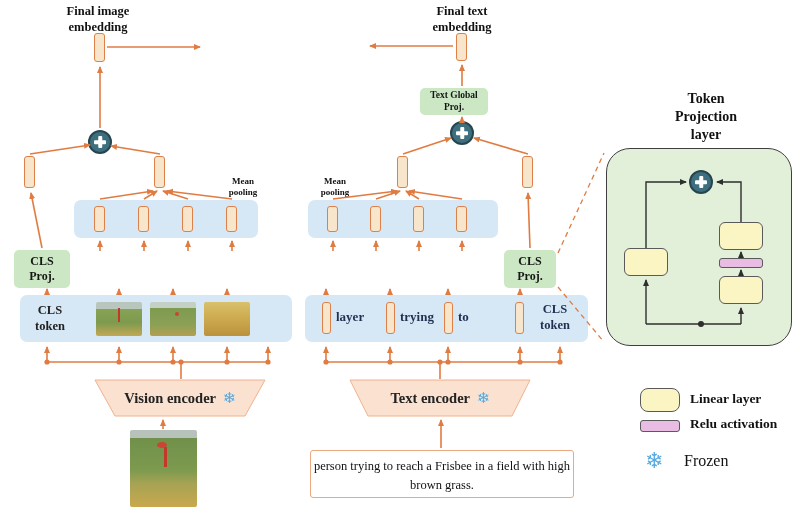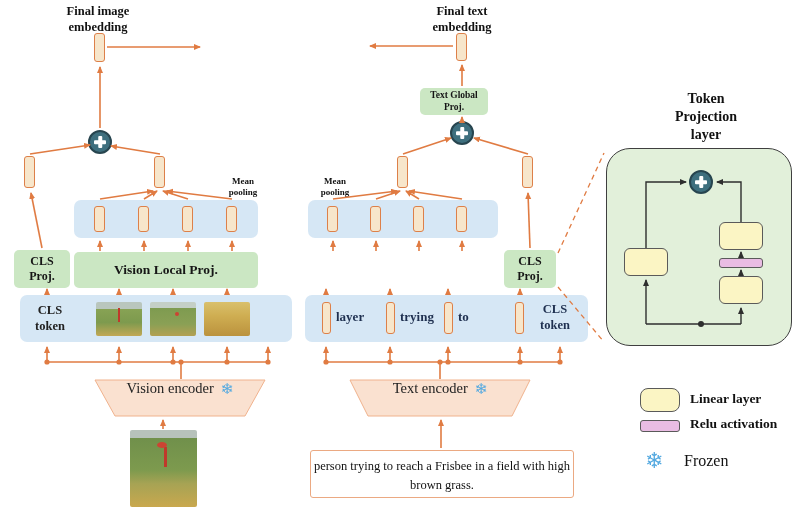--- a/index.html
+++ b/index.html
@@ -21,22 +21,22 @@
   .plus::after{width:3.5px;height:12px}
   .panel{position:absolute;z-index:0;background:#E2F0DA;border:1.6px solid #3F3F3F;
          border-radius:24px;box-sizing:border-box}
   .ybox{position:absolute;z-index:2;background:#FBF5C4;border:1.4px solid #5A5A5A;
         border-radius:6px;box-sizing:border-box}
   .pink{position:absolute;z-index:2;background:#E9BCE3;border:1.3px solid #5A5A5A;
         border-radius:3px;box-sizing:border-box}
   .patch{position:absolute;z-index:2;border-radius:2px;overflow:hidden}
   .word{position:absolute;z-index:2;font-weight:bold;color:#1F3050;font-size:13px}
   svg.net{position:absolute;left:0;top:0;z-index:3;pointer-events:none}
-  .enc-lbl{position:absolute;z-index:4;display:flex;align-items:flex-start;justify-content:center;
-           font-weight:normal;font-size:14.5px;color:#222}
+  .enc-lbl{position:absolute;z-index:4;display:flex;align-items:center;justify-content:center;
+           font-weight:bold;font-size:14.5px;color:#222}
   .snow{font-family:"DejaVu Sans",sans-serif;color:#54A9E0}
   .photo{position:absolute;z-index:2;border-radius:2px;overflow:hidden;
          background:linear-gradient(180deg,#B7C2BB 0%,#B7C2BB 10%,#70904B 10%,#7D9A4E 52%,#A7A354 70%,#C9A84E 100%)}
   .pole{position:absolute;z-index:3;background:#C0392B}
   .disc{position:absolute;z-index:3;background:#CC4433;border-radius:50%}
   .cap{position:absolute;z-index:2;background:#fff;border:1.5px solid #EBA982;border-radius:3px;
        text-align:center;font-size:12.5px;color:#111;line-height:1.5;padding:6px 0;box-sizing:border-box}
   .p1{background:linear-gradient(180deg,#B9C6BD 0%,#B9C6BD 22%,#87A254 22%,#7D9A4E 60%,#C2A855 100%)}
   .p2{background:linear-gradient(180deg,#C4CFC6 0%,#C4CFC6 18%,#7E9B50 18%,#8AA055 65%,#B3A052 100%)}
   .p3{background:linear-gradient(180deg,#D9C06C 0%,#CFAE52 40%,#BB923D 100%)}
@@ -187,21 +187,20 @@
   </div>
   <div class="row" style="left:308px;top:200px;width:190px;height:38px">
     <div class="vbar" style="left:19px;top:6px;height:26px"></div>
     <div class="vbar" style="left:62px;top:6px;height:26px"></div>
     <div class="vbar" style="left:105px;top:6px;height:26px"></div>
     <div class="vbar" style="left:148px;top:6px;height:26px"></div>
   </div>
 
   <div class="gbox ml" style="left:14px;top:250px;width:56px;height:38px;font-size:12px">CLS
 Proj.</div>
-  <div class="gbox" style="left:74px;top:252px;width:184px;height:36px;font-size:13.5px">Vision Local Proj.</div>
   <div class="gbox ml" style="left:504px;top:250px;width:52px;height:38px;font-size:12px">CLS
 Proj.</div>
 
   <div class="row" style="left:20px;top:295px;width:272px;height:47px">
     <div class="abs lbl ml" style="left:6px;top:8px;width:48px;font-size:12.5px;color:#222">CLS
 token</div>
     <div class="patch p1" style="left:76px;top:7px;width:46px;height:34px">
       <span class="pole" style="left:48%;top:18%;width:2px;height:14px"></span>
     </div>
     <div class="patch p2" style="left:130px;top:7px;width:46px;height:34px">

